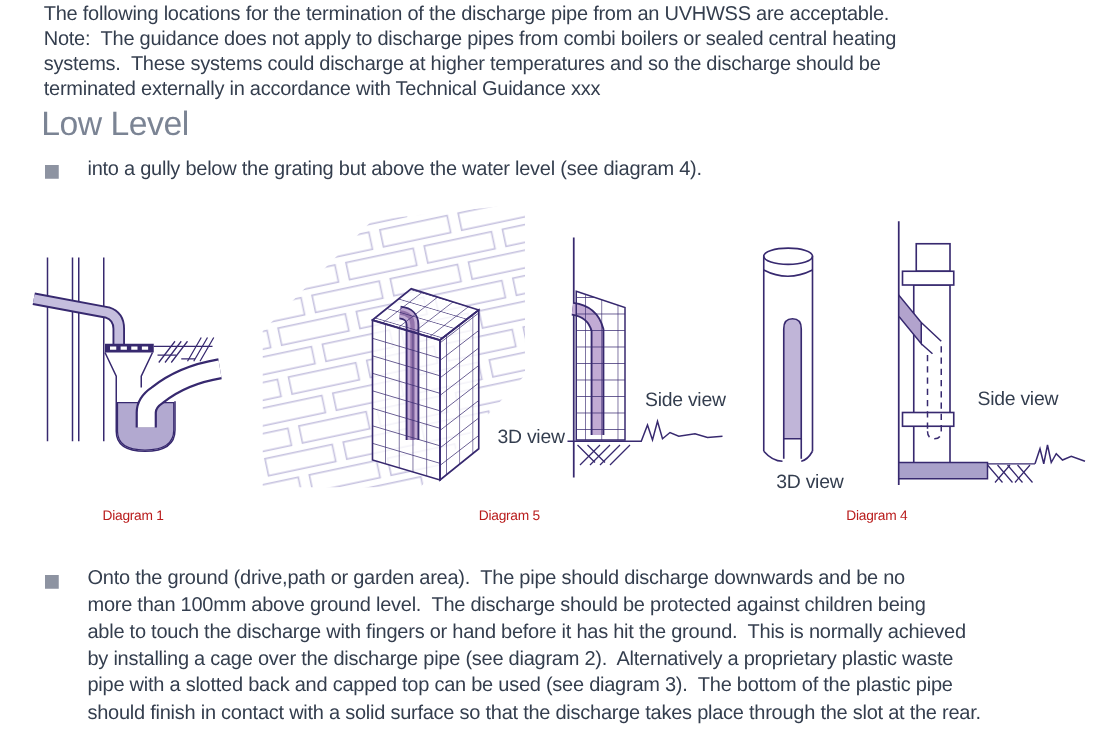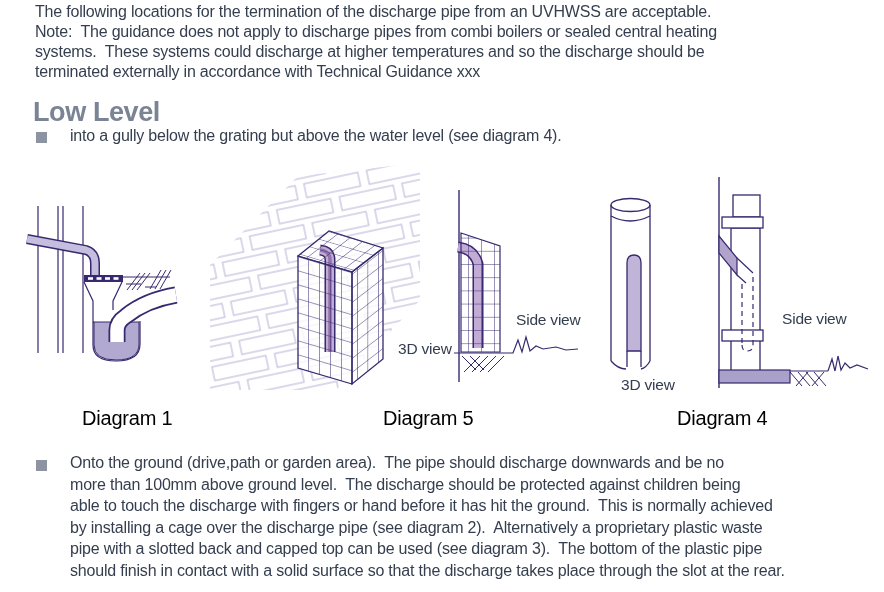--- a/index.html
+++ b/index.html
@@ -6,33 +6,33 @@
   body{
     width:884px;height:592px;position:relative;overflow:hidden;background:#ffffff;
     font-family:"Liberation Sans","DejaVu Sans",sans-serif;color:#343e4e;
   }
   .body-text{
     position:absolute;margin:0;font-size:16px;line-height:20px;
     letter-spacing:-0.2px;white-space:pre;color:#343e4e;
   }
   .intro{left:35px;top:2px;}
   .heading{
-    position:absolute;left:33px;top:97px;margin:0;
-    font-size:27px;font-weight:bold;letter-spacing:-0.4px;color:#7b8494;
+    position:absolute;left:33px;top:84px;margin:0;
+    font-size:27px;font-weight:normal;letter-spacing:-0.4px;color:#7b8494;
   }
   .bullet-square{
     position:absolute;width:11px;height:11px;background:#8d93a1;
   }
   .sq1{left:36px;top:132px;}
   .sq2{left:36px;top:460px;}
   .bullet1-text{left:70px;top:126px;}
   .bullet2-text{left:70px;top:452px;line-height:21.5px;}
   .diagrams{position:absolute;left:0;top:160px;}
   .caption{
-    position:absolute;top:407px;font-size:20px;color:#000000;letter-spacing:-0.2px;
+    position:absolute;top:407px;font-size:11px;color:#b91c1c;letter-spacing:-0.2px;
   }
   .cap1{left:82px;} .cap2{left:383px;} .cap3{left:677px;}
   .svg-label{
     font-family:"Liberation Sans","DejaVu Sans",sans-serif;
     font-size:15.5px;fill:#333d4e;letter-spacing:-0.2px;
   }
 </style>
 </head>
 <body>
 

